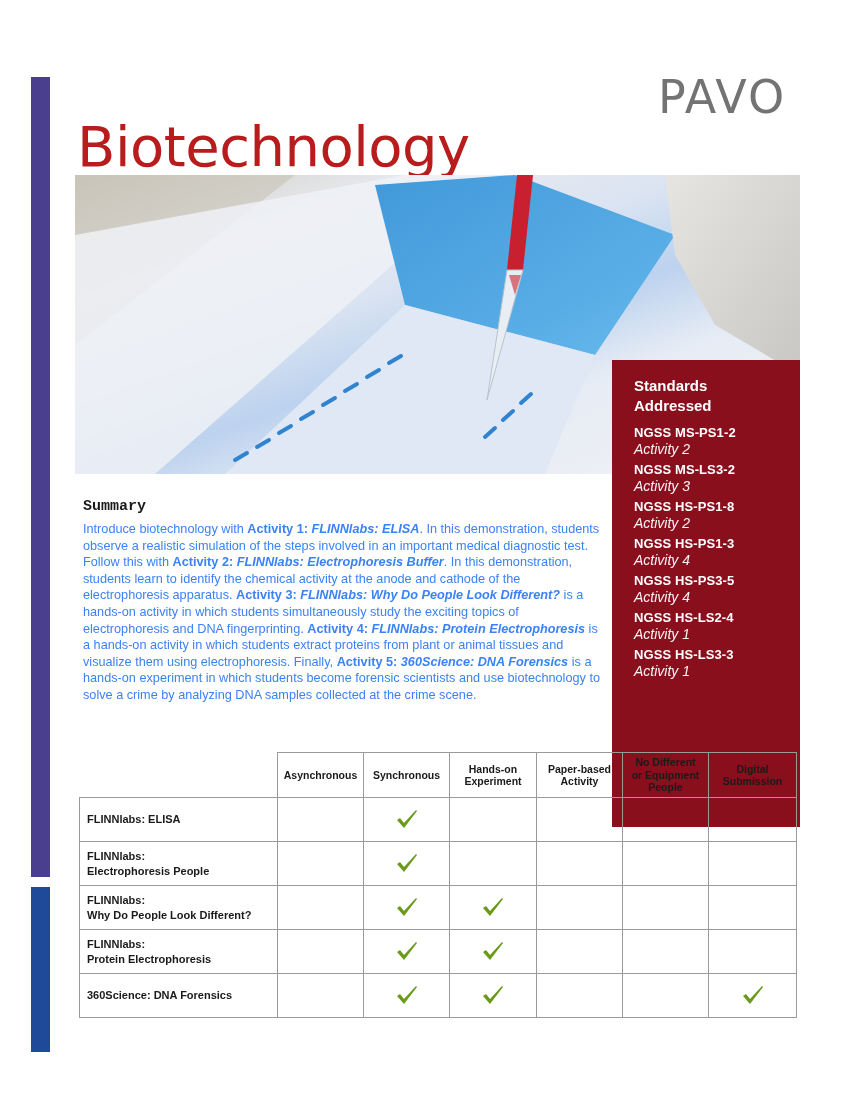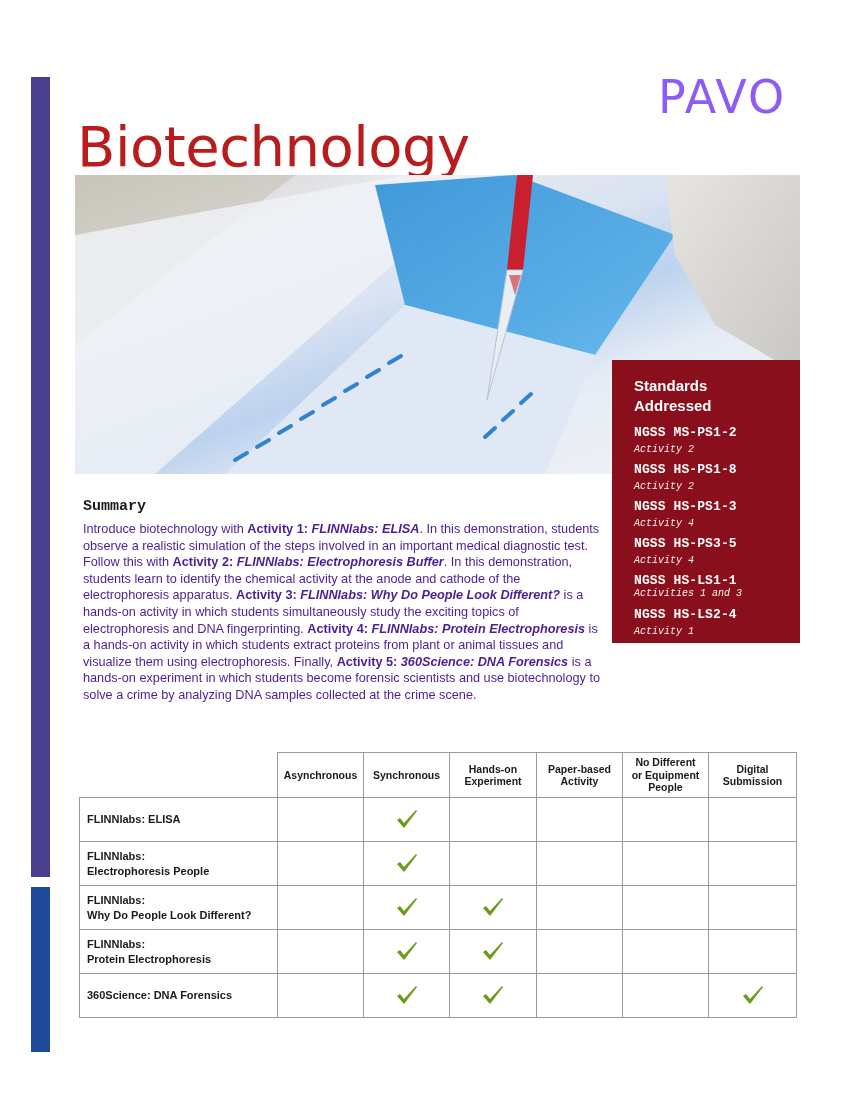--- a/index.html
+++ b/index.html
@@ -3,40 +3,40 @@
 <meta charset="utf-8">
 <style>
   * { box-sizing: border-box; margin: 0; padding: 0; }
   html, body { width: 850px; height: 1100px; background: #ffffff; overflow: hidden; }
   body { position: relative; font-family: "Liberation Sans", sans-serif; color: #1a1a1a; }
 
   .side-bar-top { position: absolute; left: 31px; top: 77px; width: 19px; height: 800px; background: #4a3f8f; }
   .side-bar-bottom { position: absolute; left: 31px; top: 887px; width: 19px; height: 165px; background: #1f4a9a; }
 
   .logo { position: absolute; left: 658px; top: 72px; width: 145px; height: 50px;
-          font-family: "DejaVu Sans", sans-serif; font-size: 46px; font-weight: 500; color: #8b5cf6;
+          font-family: "DejaVu Sans", sans-serif; font-size: 46px; font-weight: 500; color: #737373;
           letter-spacing: 2px; line-height: 50px; }
 
   .page-title { position: absolute; left: 77px; top: 121px; font-family: "DejaVu Sans", sans-serif;
                 font-size: 56px; font-weight: 400; color: #b91c1c; letter-spacing: -0.5px; line-height: 52px; }
 
   .hero { position: absolute; left: 75px; top: 175px; width: 725px; height: 299px; overflow: hidden;
           background: linear-gradient(160deg, #c9c6bd 0%, #e8eaef 22%, #dbe4f2 40%, #bcd2ee 55%, #e6ecf5 70%, #f1f2f4 100%); }
   .hero svg { position: absolute; left: 0; top: 0; }
 
-  .standards { position: absolute; left: 612px; top: 360px; width: 188px; height: 283px; background: #8a0f1c; color: #fff; padding: 16px 0 0 22px; }
+  .standards { position: absolute; left: 612px; top: 360px; width: 188px; height: 467px; background: #8a0f1c; color: #fff; padding: 16px 0 0 22px; }
   .standards h2 { font-size: 15px; font-weight: 700; line-height: 20px; margin-bottom: 8px; }
-  .std-item { margin-bottom: 0; font-family: Liberation Mono, monospace; }
+  .std-item { margin-bottom: 0; }
   .std-code { font-size: 13px; font-weight: 700; line-height: 18px; letter-spacing: 0.1px; }
-  .std-note { font-size: 10px; font-style: italic; line-height: 15px; margin-bottom: 4px; opacity: 0.95; }
+  .std-note { font-size: 14px; font-style: italic; line-height: 15px; margin-bottom: 4px; opacity: 0.95; }
   .std-note.tight { margin-top: -3px; line-height: 13px; margin-bottom: 6px; }
 
   .summary { position: absolute; left: 83px; top: 497px; width: 520px; }
   .summary h3 { font-size: 15px; font-weight: 700; line-height: 20px; margin-bottom: 4px; font-family: Liberation Mono, monospace; }
-  .summary p { font-size: 12.7px; line-height: 16.6px; color: #4c1d95; }
+  .summary p { font-size: 12.7px; line-height: 16.6px; color: #3b82f6; }
   .summary b { font-weight: 700; }
   .summary b i { font-style: italic; }
 
   table.matrix { position: absolute; left: 79px; top: 752px; border-collapse: collapse; table-layout: fixed; }
   table.matrix th, table.matrix td { border: 1px solid #9a9a9a; font-size: 10.5px; }
   table.matrix th { font-weight: 700; text-align: center; vertical-align: middle; height: 45px; line-height: 12.5px; padding: 0 3px; }
   table.matrix th.blank { border-top: none; border-left: none; }
   table.matrix td { height: 44px; vertical-align: middle; text-align: center; }
   table.matrix td.name { text-align: left; padding-left: 7px; font-weight: 700; font-size: 11px; line-height: 15px; }
   .check { display: inline-block; width: 22px; height: 20px; }
@@ -90,34 +90,34 @@
 <div class="standards">
   <h2>
     <span>Standards</span><br>
     <span>Addressed</span>
   </h2>
   <div class="std-item">
     <div class="std-code">NGSS MS-PS1-2</div>
     <div class="std-note">Activity 2</div>
   </div>
   <div class="std-item">
+    <div class="std-code">NGSS MS-LS3-2</div>
+    <div class="std-note">Activity 3</div>
+  </div>
+  <div class="std-item">
     <div class="std-code">NGSS HS-PS1-8</div>
     <div class="std-note">Activity 2</div>
   </div>
   <div class="std-item">
     <div class="std-code">NGSS HS-PS1-3</div>
     <div class="std-note">Activity 4</div>
   </div>
   <div class="std-item">
     <div class="std-code">NGSS HS-PS3-5</div>
     <div class="std-note">Activity 4</div>
-  </div>
-  <div class="std-item">
-    <div class="std-code">NGSS HS-LS1-1</div>
-    <div class="std-note tight">Activities 1 and 3</div>
   </div>
   <div class="std-item">
     <div class="std-code">NGSS HS-LS2-4</div>
     <div class="std-note">Activity 1</div>
   </div>
   <div class="std-item">
     <div class="std-code">NGSS HS-LS3-3</div>
     <div class="std-note">Activity 1</div>
   </div>
 </div>

